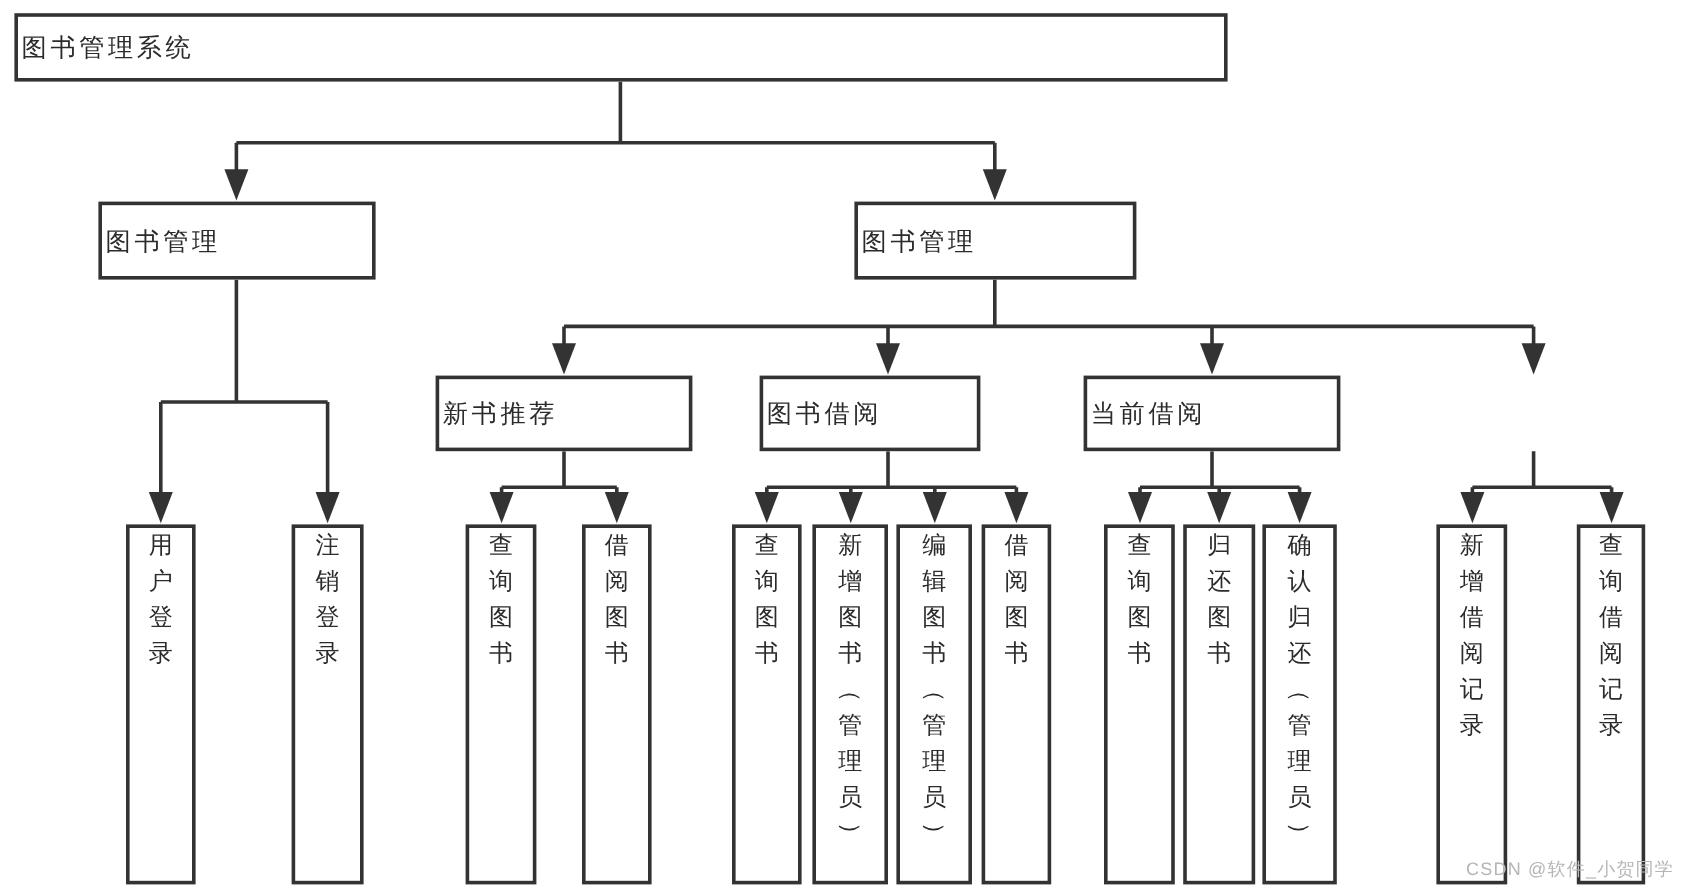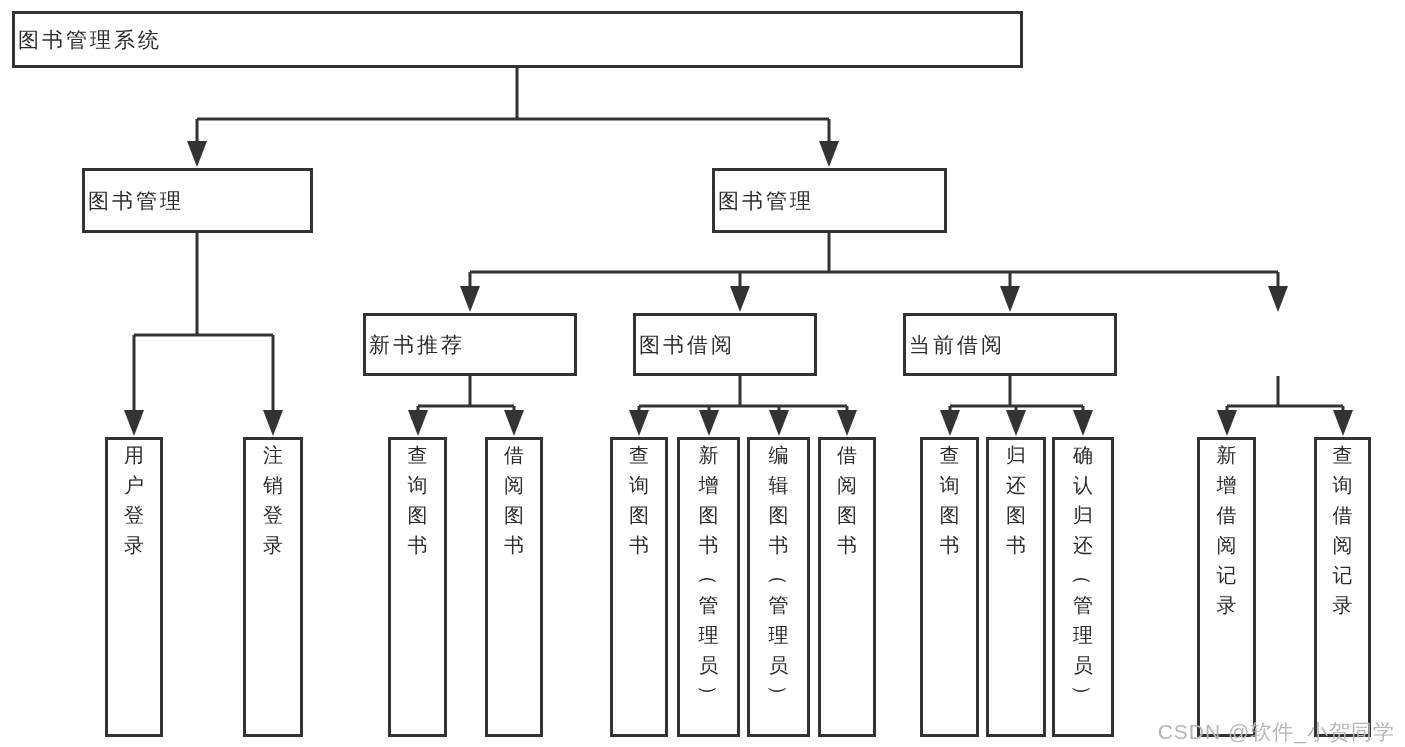--- a/index.html
+++ b/index.html
@@ -74,22 +74,22 @@
   #l-bb-edit      { left: 747px;  width: 63px; }
   #l-bb-borrow    { left: 818px;  width: 58px; }
   #l-cb-query     { left: 920px;  width: 59px; }
   #l-cb-return    { left: 986px;  width: 60px; }
   #l-cb-confirm   { left: 1052px; width: 62px; }
   #l-br-add       { left: 1197px; width: 59px; }
   #l-br-query     { left: 1314px; width: 57px; }
   .watermark {
     position: absolute;
     right: 10px;
-    bottom: 1px;
-    font-size: 21px;
+    bottom: 13px;
+    font-size: 15px;
     letter-spacing: 1px;
     color: #b5b5b5;
     z-index: 10;
     white-space: nowrap;
   }
 </style>
 </head>
 <body>
 
 <div class="stage">

